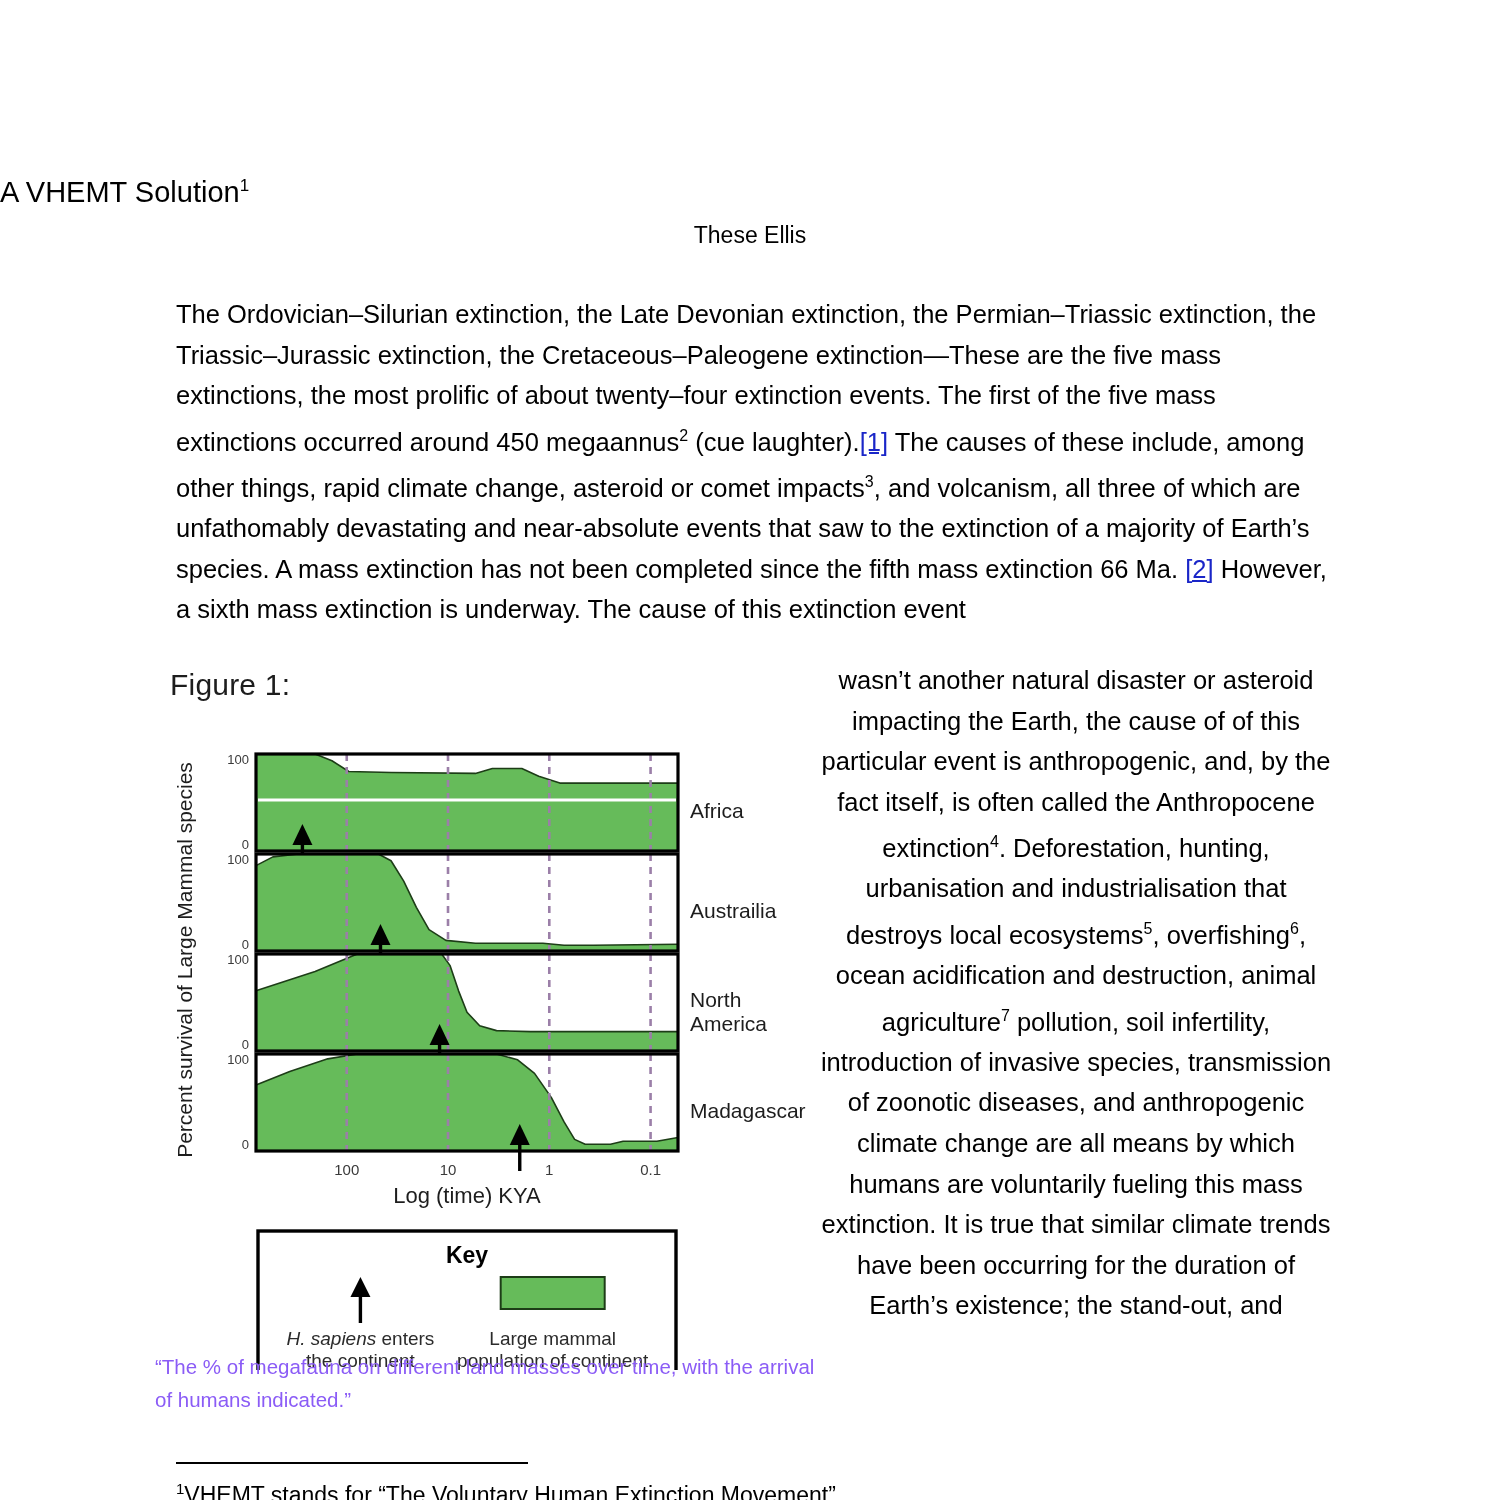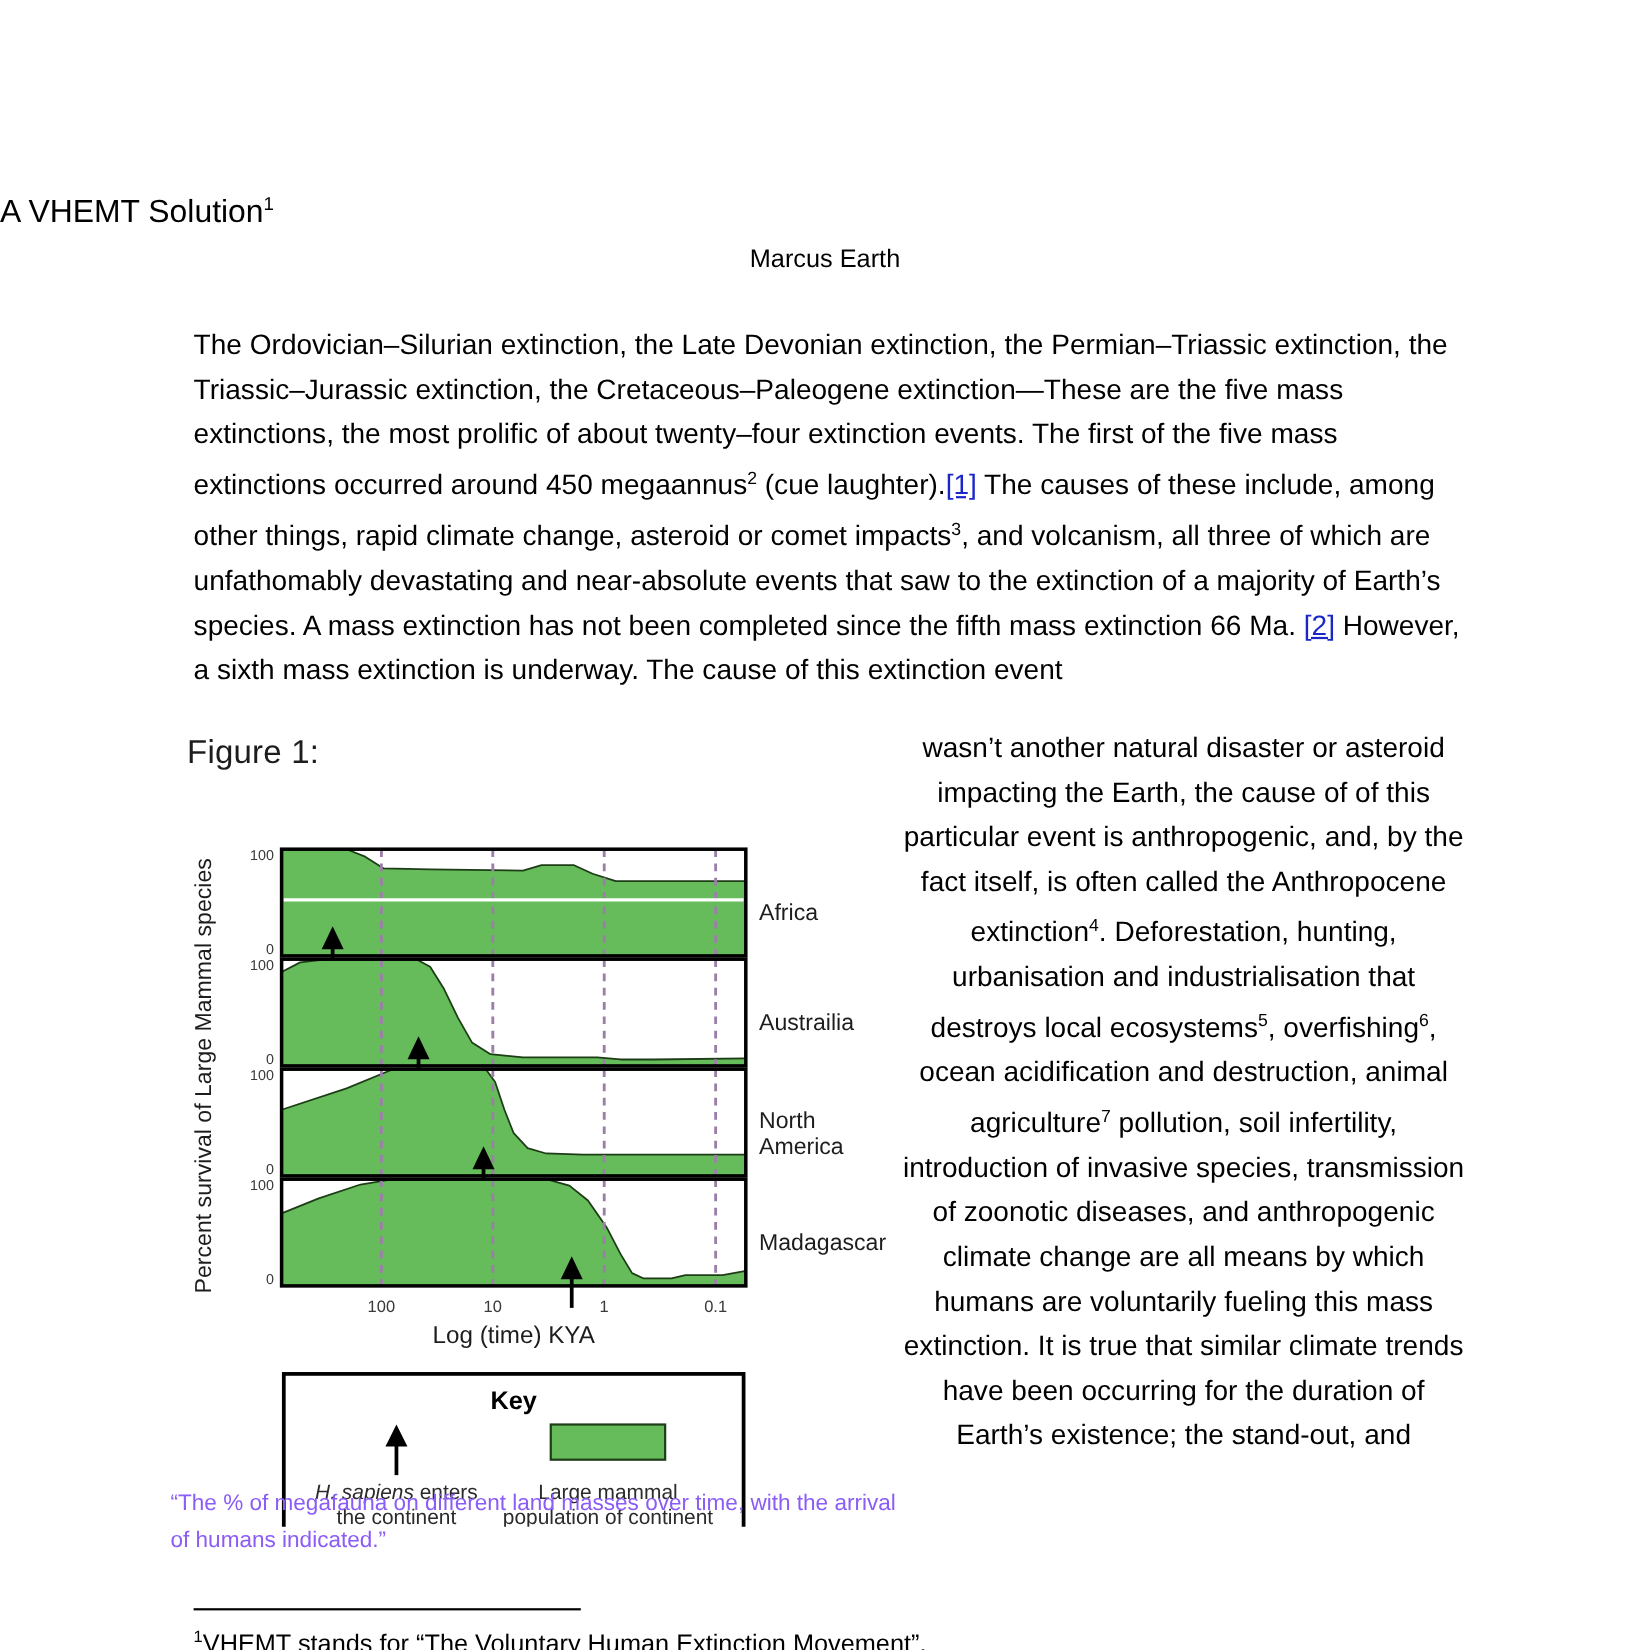--- a/index.html
+++ b/index.html
@@ -35,21 +35,21 @@
   
   .rightcol{
     position:absolute;left:820px;top:660px;width:512px;
     font-size:25.5px;line-height:40.6px;text-align:center;
   }
   .rightcol sup{font-size:16px;vertical-align:super;}
 
   
   .figwrap{position:absolute;left:170px;top:668px;width:640px;}
   .fig-label{
-    font-size:30px;letter-spacing:.2px;margin-bottom:26px;
+    font-size:30px;letter-spacing:.2px;margin-bottom:8px;
     color:#1d1d1d;
   }
   .figure-svg{display:block;}
 
   .figcaption{
     position:absolute;left:155px;top:1350px;width:660px;
     font-size:20.5px;line-height:33px;color:#8b5cf6;
   }
 
   
@@ -63,21 +63,21 @@
   }
   .footnote sup{font-size:15px;vertical-align:super;}
 </style>
 </head>
 <body>
 
 <div class="page">
 
   <div class="title"><span>A VHEMT Solution</span><sup>1</sup></div>
 
-  <div class="author">Marcus Earth</div>
+  <div class="author">These Ellis</div>
 
   <div class="intro"><span>The Ordovician–Silurian extinction, the Late Devonian extinction, the Permian–Triassic extinction, the Triassic–Jurassic extinction, the Cretaceous–Paleogene extinction—These are the five mass extinctions, the most prolific of about twenty–four extinction events. The first of the five mass extinctions occurred around 450 megaannus</span><sup>2</sup><span> (cue laughter).</span><span class="ref">[1]</span><span> The causes of these include, among other things, rapid climate change, asteroid or comet impacts</span><sup>3</sup><span>, and volcanism, all three of which are unfathomably devastating and near-absolute events that saw to the extinction of a majority of Earth’s species. A mass extinction has not been completed since the fifth mass extinction 66 Ma. </span><span class="ref">[2]</span><span> However, a sixth mass extinction is underway. The cause of this extinction event</span></div>
 
   <div class="rightcol"><span>wasn’t another natural disaster or asteroid impacting the Earth, the cause of of this particular event is anthropogenic, and, by the fact itself, is often called the Anthropocene extinction</span><sup>4</sup><span>. Deforestation, hunting, urbanisation and industrialisation that destroys local ecosystems</span><sup>5</sup><span>, overfishing</span><sup>6</sup><span>, ocean acidification and destruction, animal agriculture</span><sup>7</sup><span> pollution, soil infertility, introduction of invasive species, transmission of zoonotic diseases, and anthropogenic climate change are all means by which humans are voluntarily fueling this mass extinction. It is true that similar climate trends have been occurring for the duration of Earth’s existence; the stand-out, and</span></div>
 
   <div class="figwrap">
     <div class="fig-label">Figure 1:</div>
     <svg class="figure-svg" id="chart-svg" width="640" height="660" viewBox="0 0 640 660">
         <text x="0" y="0" transform="translate(22,250) rotate(-90)" text-anchor="middle" font-size="21" font-family="&quot;Liberation Sans&quot;, sans-serif" fill="#1d1d1d">Percent survival of Large Mammal species</text>
         <g>

